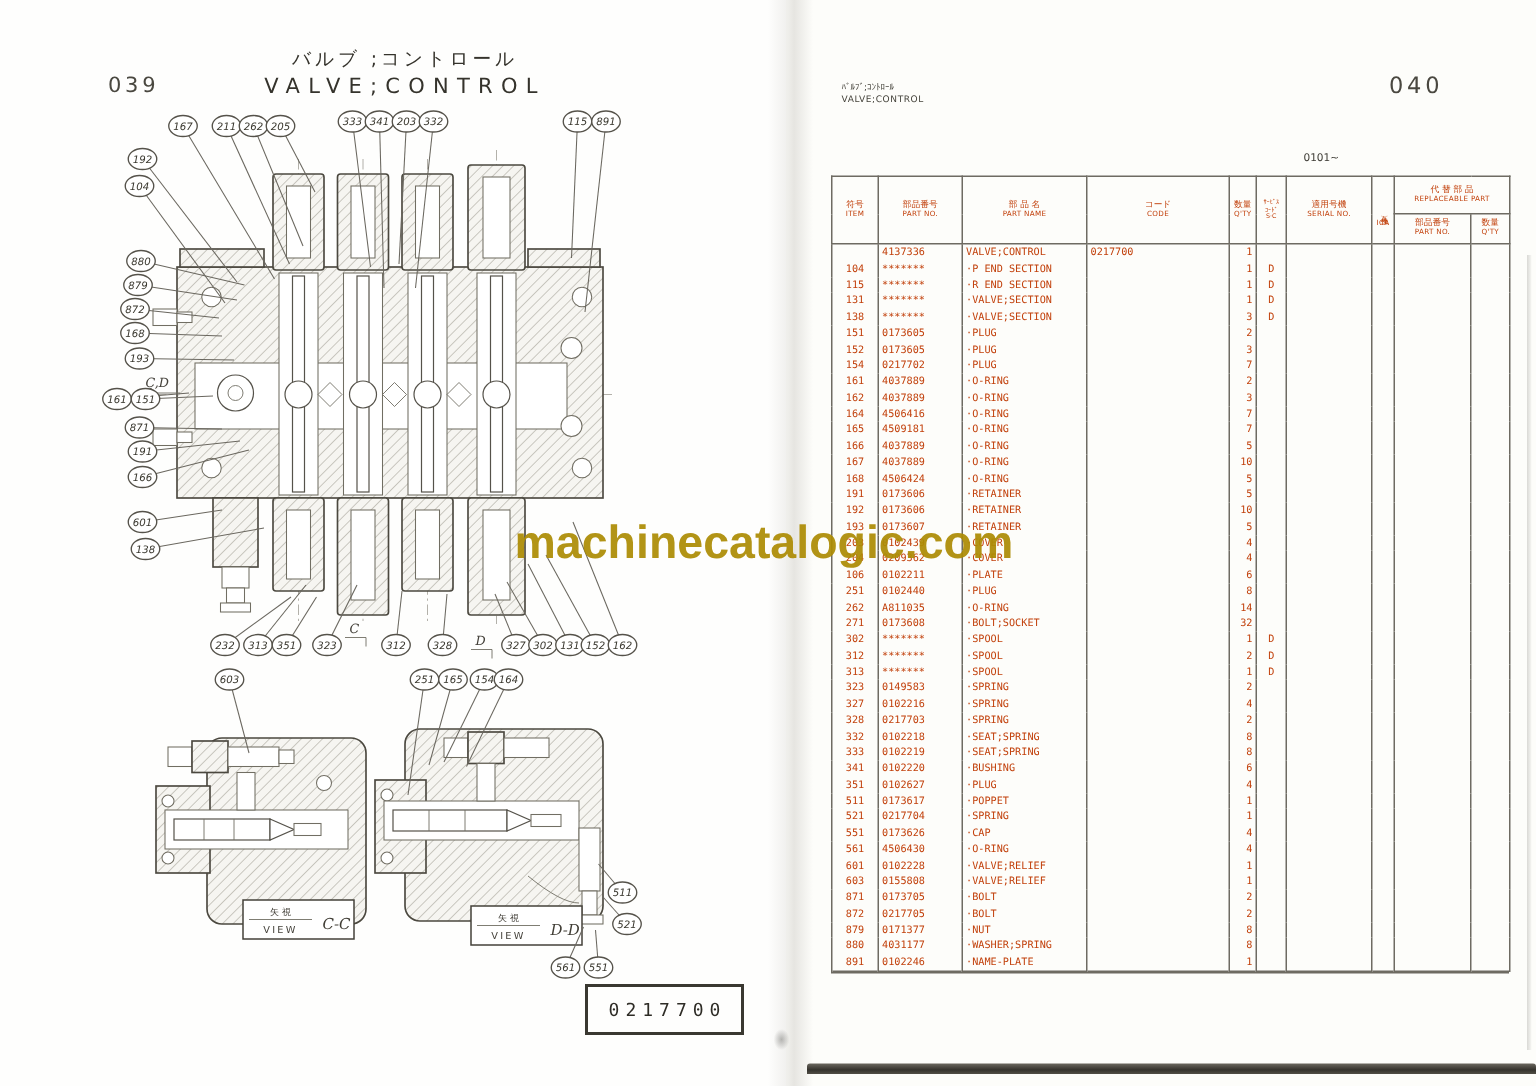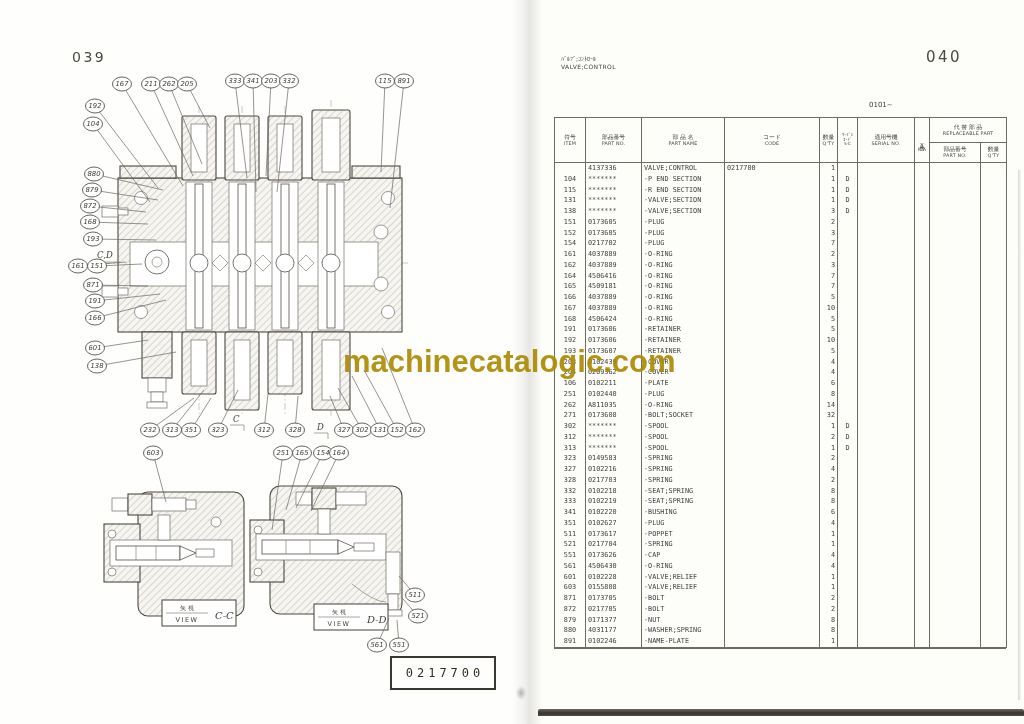--- a/index.html
+++ b/index.html
@@ -32,21 +32,21 @@
   .stamp{position:absolute;left:390px;top:656px;width:102px;height:30px;border:2px solid #3a3831;
          display:flex;align-items:center;justify-content:center;z-index:2;background:#fefefd;}
   .stamp span{font-family:"DejaVu Sans Mono",monospace;font-size:12px;letter-spacing:4px;padding-left:4px;color:#2e2c26;}
   
   .rp-header{position:absolute;left:37px;top:55px;line-height:7.5px;color:#45433b;}
   .rp-jp{font-size:6px;}
   .rp-en{font-size:6px;letter-spacing:0.4px;}
   .rp-pageno{position:absolute;left:402px;top:48px;font-size:15px;letter-spacing:2.5px;color:#4a4840;}
   .serial-range{position:absolute;left:345px;top:101px;font-size:7px;color:#3c3a33;}
   table.parts{position:absolute;left:30px;top:117px;width:452px;border-collapse:collapse;table-layout:fixed;
-              border:1px solid #6e6b62;color:#404040;padding-left:32px;}
+              border:1px solid #6e6b62;color:#c2410c;padding-left:32px;}
   table.parts th,table.parts td{border-left:1px solid #6e6b62;border-right:1px solid #6e6b62;}
   table.parts thead th{border:1px solid #6e6b62;font-weight:normal;padding:0;text-align:center;vertical-align:middle;}
   table.parts thead tr:first-child th{height:24px;}
   table.parts thead tr:last-child th{height:19px;}
   .h-jp{display:block;font-size:5.8px;line-height:7px;}
   .h-en{display:block;font-size:4.8px;line-height:6px;letter-spacing:0.2px;}
   .h-tiny{display:block;font-size:4.2px;line-height:4.8px;}
   .h-vert{writing-mode:vertical-rl;display:inline-block;font-size:4.5px;letter-spacing:1px;line-height:5px;}
   table.parts tbody td{padding:0 2px;height:10.75px;line-height:10.75px;font-size:6.8px;
                        font-family:"DejaVu Sans Mono",monospace;white-space:nowrap;overflow:hidden;}
@@ -65,20 +65,24 @@
   .pencil-mark{position:absolute;left:515px;top:685px;width:12px;height:16px;z-index:7;
                background:radial-gradient(ellipse at center,rgba(60,60,55,0.35),rgba(60,60,55,0) 62%);}
 </style>
 </head>
 <body>
 
 <div class="stage">
 
   <section class="page page-left">
     <div class="pageno-left">039</div>
+    <div class="title-block">
+      <div class="title-jp">バルブ ;コントロール</div>
+      <div class="title-en">VALVE;CONTROL</div>
+    </div>
 
     <svg id="diagram" width="540" height="724" viewBox="0 0 540 724">
       <defs>
         <pattern id="hatch" patternUnits="userSpaceOnUse" width="5" height="5" patternTransform="rotate(45)">
           <rect width="5" height="5" fill="#f6f5f1"></rect>
           <line x1="0" y1="0" x2="0" y2="5" stroke="#a09d92" stroke-width="0.7"></line>
         </pattern>
       </defs>
 
       <g>

